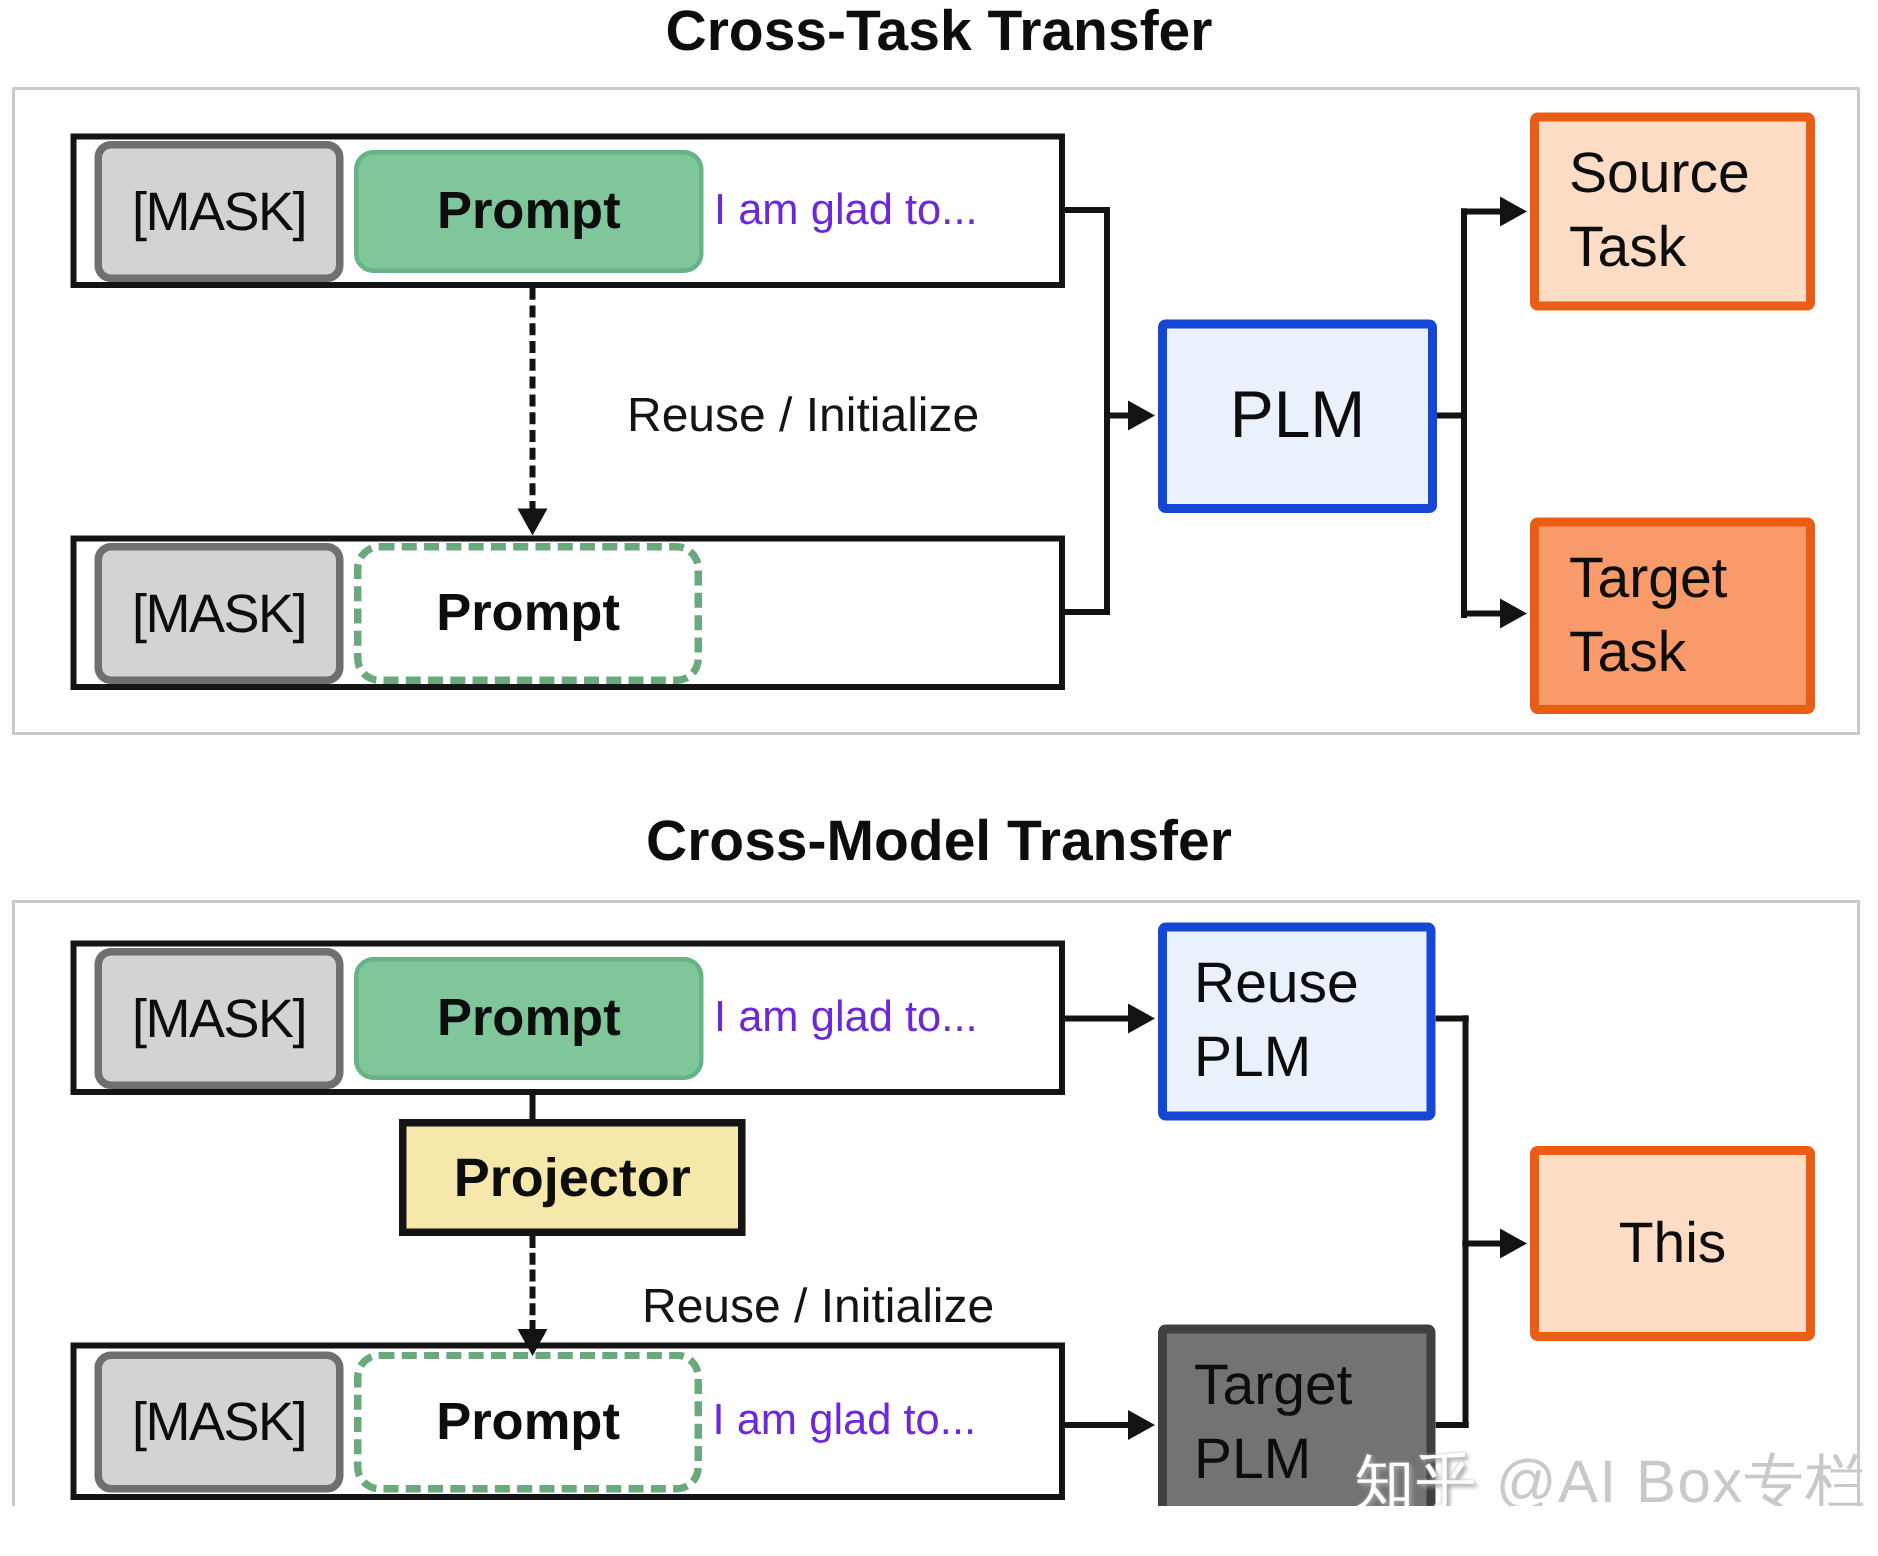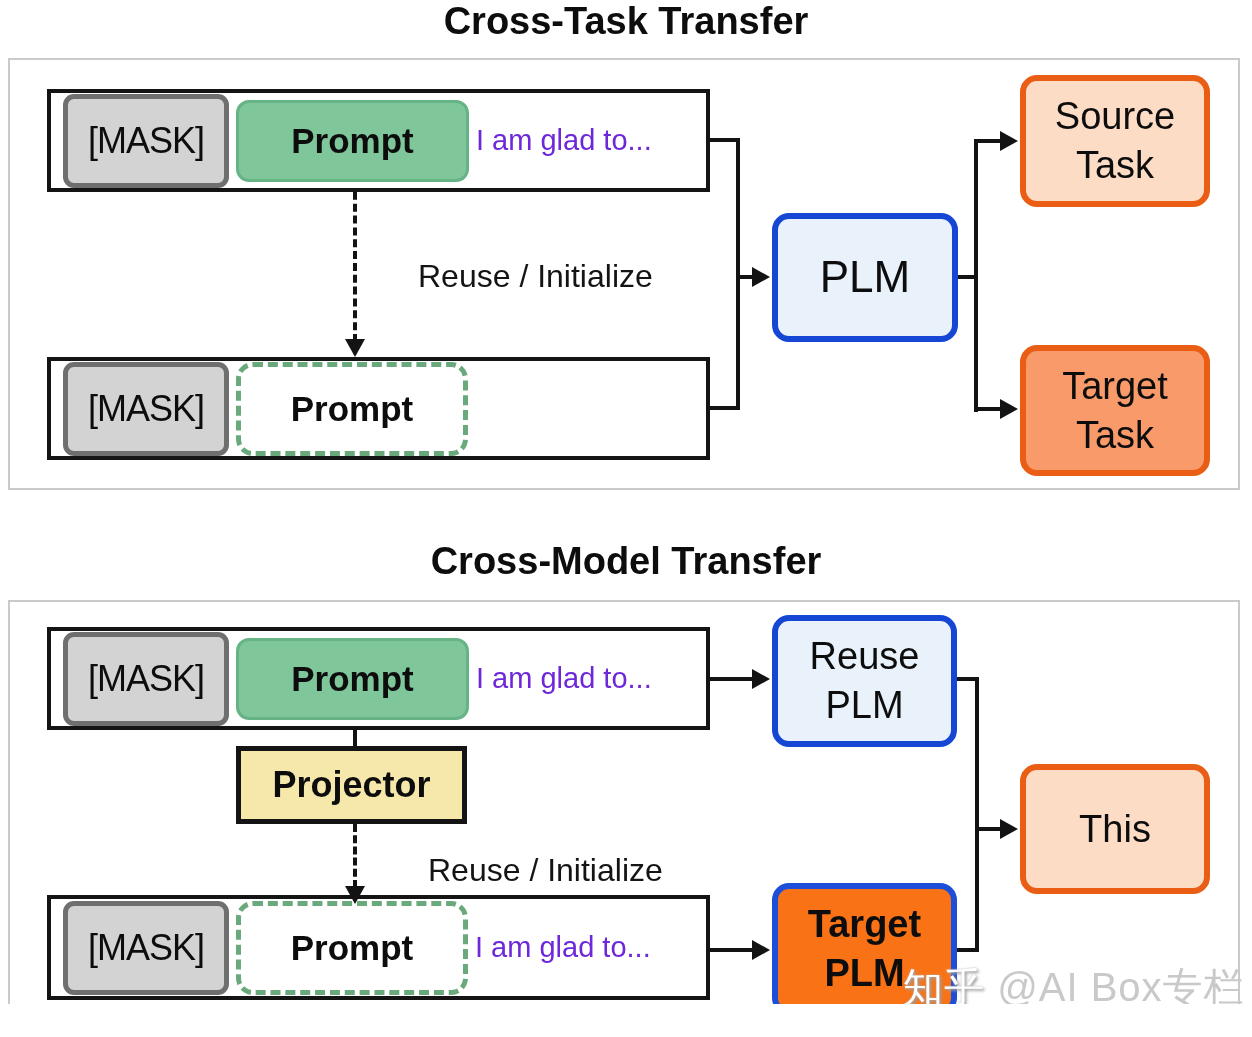--- a/index.html
+++ b/index.html
@@ -40,31 +40,31 @@
   }
   .prompt-chip.dashed{
     width:222px;height:84px;
     background:#ffffff;border:5px dashed #6aa97c;border-radius:17px;
   }
   .sentence{
     font-size:29px;color:#6d28d9;white-space:nowrap;
   }
   .node{
     display:flex;align-items:center;justify-content:center;
-    text-align:center;border-radius:17px;
+    text-align:left;border-radius:5px;
     font-size:38px;line-height:1.28;color:#0d0d0d;
   }
   .node.blue-light{background:#e9f1fb;border:6px solid #1646d4;}
-  .node.blue-mid{background:#f97316;border:6px solid #1d4ed8;font-weight:bold;}
+  .node.blue-mid{background:#737373;border:6px solid #404040;}
   .node.orange-light{background:#fcdcc5;border:6px solid #ea5d14;}
   .node.orange-dark{background:#f89a6a;border:6px solid #ea5d14;}
   .projector{
     background:#f6e8ab;border:5px solid #141414;border-radius:0;
     display:flex;align-items:center;justify-content:center;
-    font-size:36px;font-weight:bold;color:#0d0d0d;
+    font-size:36px;font-weight:bold;color:#0d0d0d;margin-left:30px;
   }
   .line{background:#131313;}
   .vdash{width:0;border-left:4px dashed #131313;}
   .arr-right{
     width:0;height:0;
     border-top:10px solid transparent;border-bottom:10px solid transparent;
     border-left:18px solid #131313;
   }
   .arr-down{
     width:0;height:0;

